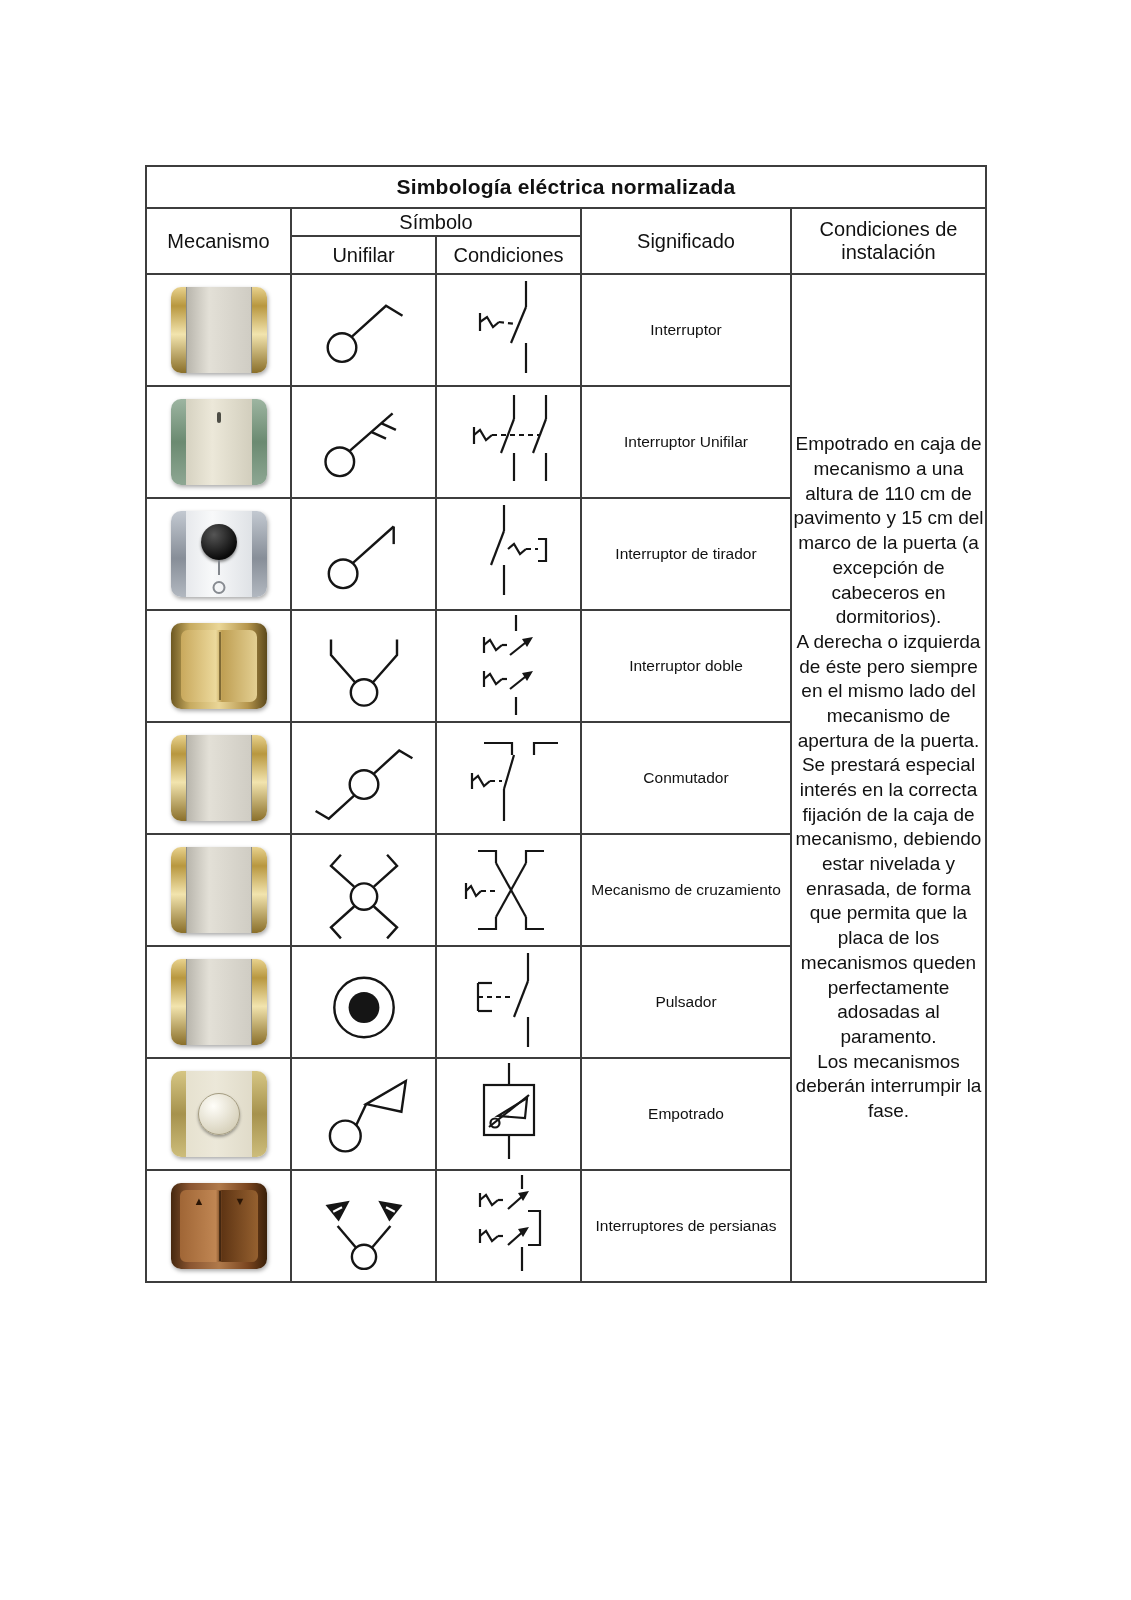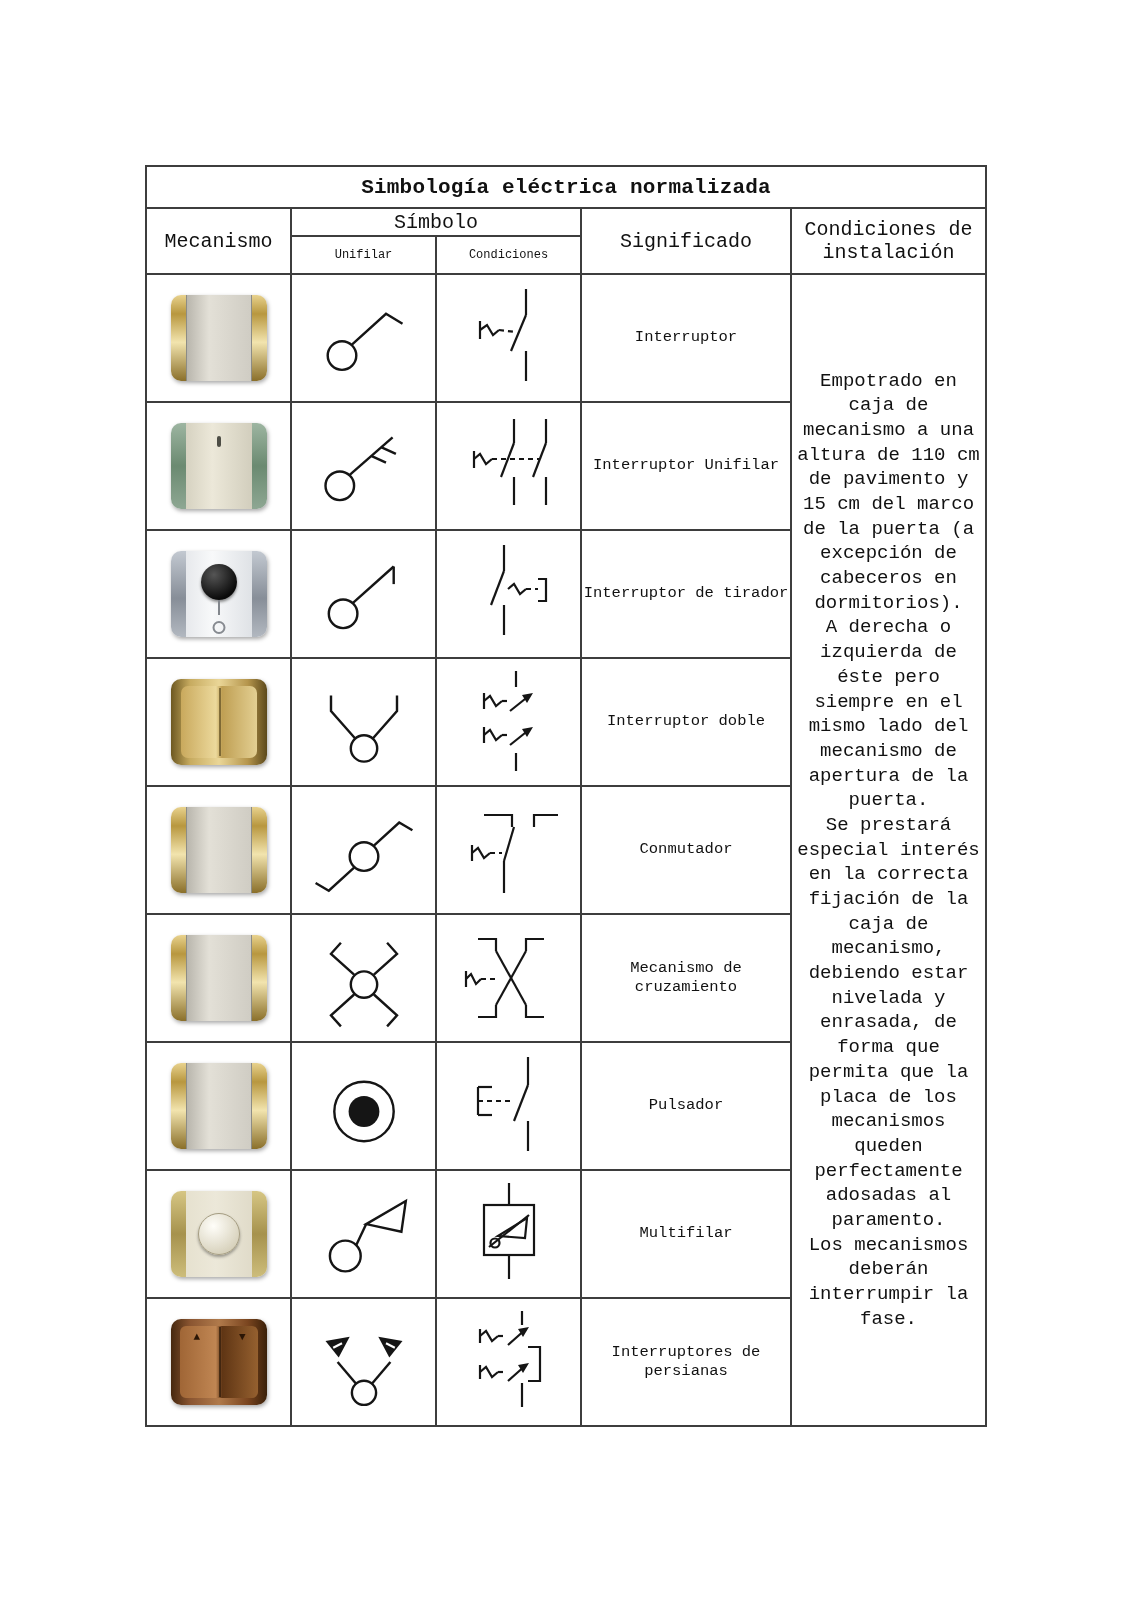--- a/index.html
+++ b/index.html
@@ -1,24 +1,24 @@
 <!DOCTYPE html>
 <html style="--ink: #151515; --gold: #b8973f; --gold-dark: #8a6f2a; --rocker-gray: #cfccc3; --green-frame: #6b8a71; --cream: #ece8d9; --silver: #878e98; --copper: #8a5531;"><head>
 <meta charset="utf-8">
 <style>
   html,body{margin:0;padding:0;background:#ffffff;}
   .page{width:1131px;height:1600px;position:relative;margin:0 auto;background:#fff;
-        font-family:Liberation Mono, monospace;color:#111;}
+        font-family:Liberation Sans, sans-serif;color:#111;}
   table.symtable{border-collapse:collapse;table-layout:fixed;position:absolute;left:145px;top:165px;width:840px;}
   table.symtable th,table.symtable td{border:2px solid #3d3d3d;padding:0;text-align:center;vertical-align:middle;}
   .title-cell{height:40px;font-size:21px;font-weight:bold;letter-spacing:.2px;}
   .hdr{font-size:20px;font-weight:normal;}
-  .hdr-sub{font-size:12px;font-weight:normal;height:36px;}
+  .hdr-sub{font-size:20px;font-weight:normal;height:36px;}
   .hrow1{height:28px;}
-  .data-row{height:128px;}
+  .data-row{height:112px;}
   .sig{font-size:15.5px;padding:0 22px;line-height:1.25;}
   .cond{font-size:19px;text-align:left;padding:6px 9px;line-height:1.3;white-space:pre-line;vertical-align:middle;}
 
   
   svg.sym{stroke:var(--ink,#151515);fill:none;stroke-width:2.2;display:block;margin:0 auto;}
   svg.sym .fill{fill:var(--ink,#151515);stroke:none;}
   svg.sym .dash{stroke-dasharray:5 4;}
   svg.sym .white{stroke:#ffffff;stroke-width:2;}
 
   
@@ -324,21 +324,21 @@
     <td>
       <svg class="sym" width="110" height="110" viewBox="0 0 110 110">
         <line x1="55" y1="4" x2="55" y2="26"></line>
         <rect x="30" y="26" width="50" height="50"></rect>
         <line x1="35" y1="68" x2="75" y2="36"></line>
               <polygon points="44,57 73,39 71,59"></polygon>
         <circle cx="41" cy="64" r="4.5"></circle>
         <line x1="55" y1="76" x2="55" y2="100"></line>
       </svg>
     </td>
-    <td class="sig">Multifilar</td>
+    <td class="sig">Empotrado</td>
   </tr>
 
   <tr class="data-row">
     <td>
       <div class="mech copperf">
               <div class="inner"></div>
               <div class="divider"></div>
               <span class="arr arr-up">▲</span>
               <span class="arr arr-down">▼</span>
             </div>

